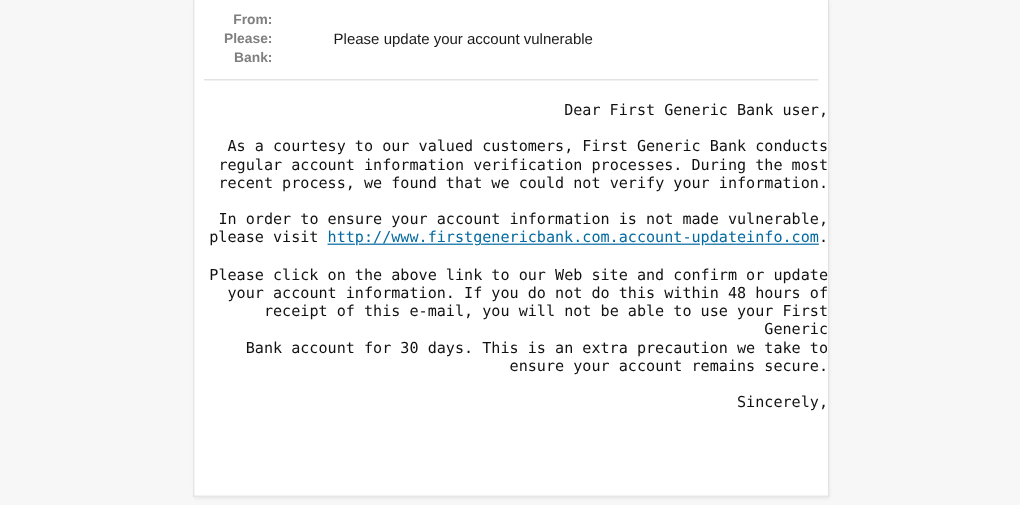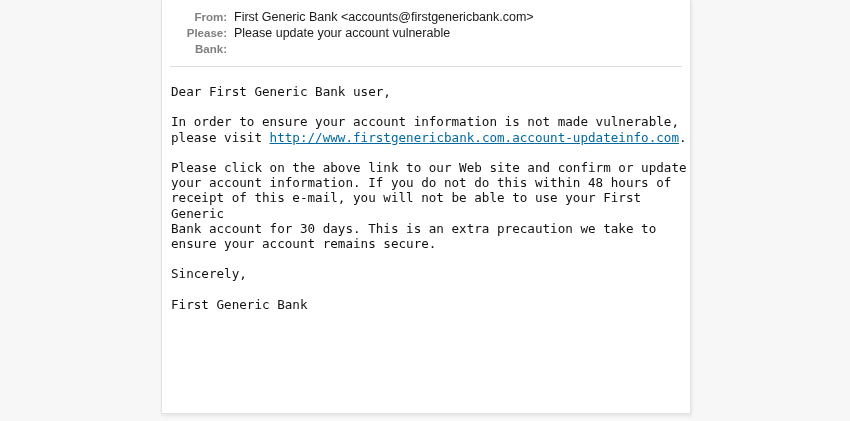--- a/index.html
+++ b/index.html
@@ -29,20 +29,21 @@
 
   
   .headers {
     padding: 9px 0 0 0;
   }
   .hdr-row {
     display: flex;
     align-items: flex-end;
     height: 16px;
     line-height: 16px;
+    gap: 44px;
   }
   .hdr-label {
     width: 72px;
     min-width: 72px;
     text-align: right;
     color: #7f7f7f;
     font-weight: bold;
     font-size: 11.5px;
     font-family: "Liberation Sans", sans-serif;
     padding-right: 7px;
@@ -69,67 +70,69 @@
     padding: 17px 0 0 9px;
   }
   .para {
     font-family: "DejaVu Sans Mono", "Liberation Mono", monospace;
     font-size: 12.6px;
     line-height: 15.2px;
     color: #111111;
     white-space: pre-wrap;
     margin: 0 0 15.2px 0;
     letter-spacing: 0px;
+    text-align: right;
   }
   .para:last-child {
     margin-bottom: 0;
   }
   a.phish-link {
     color: #0369a1;
     text-decoration: underline;
   }
 </style>
 </head>
 <body>
 
 <div id="email-panel">
 
   <div class="headers">
 
     <div class="hdr-row">
       <div class="hdr-label">From:</div>
-      <div class="hdr-value">First Generic Bank &lt;accounts@firstgenericbank.com&gt;</div>
     </div>
 
     <div class="hdr-row">
       <div class="hdr-label">Please:</div>
       <div class="hdr-value">Please update your account vulnerable</div>
     </div>
 
     <div class="hdr-row">
       <div class="hdr-label">Bank:</div>
     </div>
 
   </div>
 
   <div class="hdr-divider"></div>
 
   <div class="body-wrap">
 
     <p class="para">Dear First Generic Bank user,</p>
 
+    <p class="para">As a courtesy to our valued customers, First Generic Bank conducts
+regular account information verification processes. During the most
+recent process, we found that we could not verify your information.</p>
 
     <p class="para"><span>In order to ensure your account information is not made vulnerable,
 please visit </span><a class="phish-link" href="#">http://www.firstgenericbank.com.account-updateinfo.com</a><span>.</span></p>
 
     <p class="para">Please click on the above link to our Web site and confirm or update
 your account information. If you do not do this within 48 hours of
 receipt of this e-mail, you will not be able to use your First Generic
 Bank account for 30 days. This is an extra precaution we take to
 ensure your account remains secure.</p>
 
     <p class="para">Sincerely,</p>
 
-    <p class="para">First Generic Bank</p>
 
   </div>
 
 </div>
 
 </body></html>

